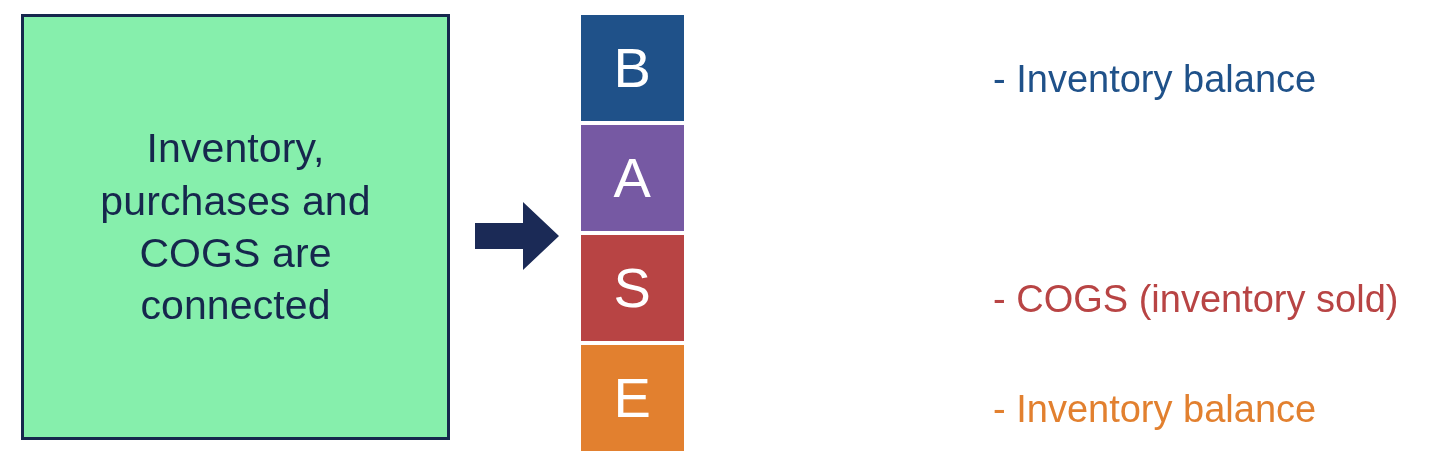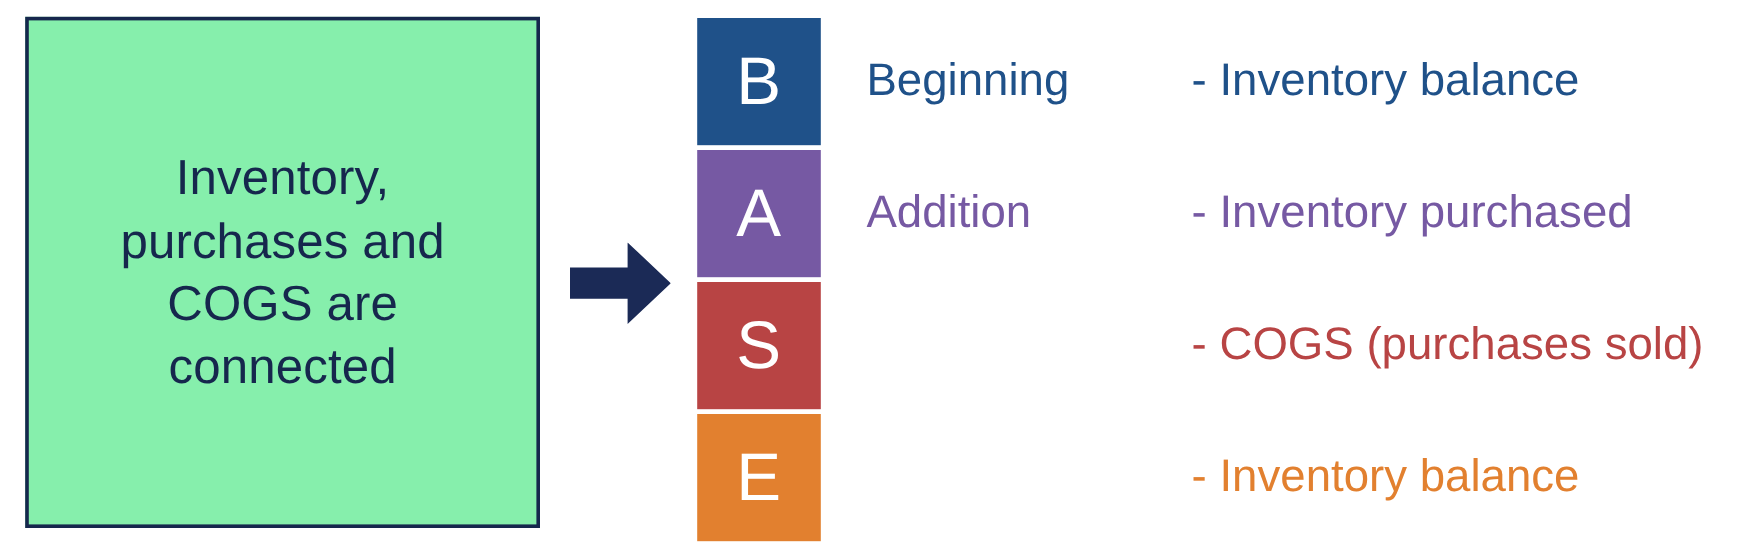--- a/index.html
+++ b/index.html
@@ -96,21 +96,21 @@
     height: 106px;
     display: flex;
     align-items: center;
     font-size: 38px;
     line-height: 1.1;
     white-space: nowrap;
   }
   .base-desc {
     position: absolute;
     left: 412px;
-    top: 0;
+    top: 12px;
     height: 106px;
     display: flex;
     align-items: center;
     font-size: 38px;
     line-height: 1.1;
     white-space: nowrap;
   }
 </style>
 </head>
 <body>
@@ -129,37 +129,34 @@
       <polygon points="0,21 48,21 48,0 84,34 48,68 48,47 0,47" fill="#1B2A56"></polygon>
     </svg>
   </div>
 
   <div id="base-rows">
 
     <div class="base-row r0">
       <div class="base-chip" style="background: rgb(31, 81, 137);">
         <span class="base-chip-letter">B</span>
       </div>
-      <div class="base-label" style="color: rgb(31, 81, 137);">Beginning</div>
       <div class="base-desc" style="color: rgb(31, 81, 137);">- Inventory balance</div>
     </div>
 
     <div class="base-row r1">
       <div class="base-chip" style="background: rgb(118, 89, 163);">
         <span class="base-chip-letter">A</span>
       </div>
-      <div class="base-label" style="color: rgb(118, 89, 163);">Addition</div>
-      <div class="base-desc" style="color: rgb(118, 89, 163);">- Inventory purchased</div>
     </div>
 
     <div class="base-row r2">
       <div class="base-chip" style="background: rgb(184, 68, 68);">
         <span class="base-chip-letter">S</span>
       </div>
-      <div class="base-desc" style="color: rgb(184, 68, 68);">- COGS (purchases sold)</div>
+      <div class="base-desc" style="color: rgb(184, 68, 68);">- COGS (inventory sold)</div>
     </div>
 
     <div class="base-row r3">
       <div class="base-chip" style="background: rgb(226, 128, 47);">
         <span class="base-chip-letter">E</span>
       </div>
       <div class="base-desc" style="color: rgb(226, 128, 47);">- Inventory balance</div>
     </div>
 
   </div>

